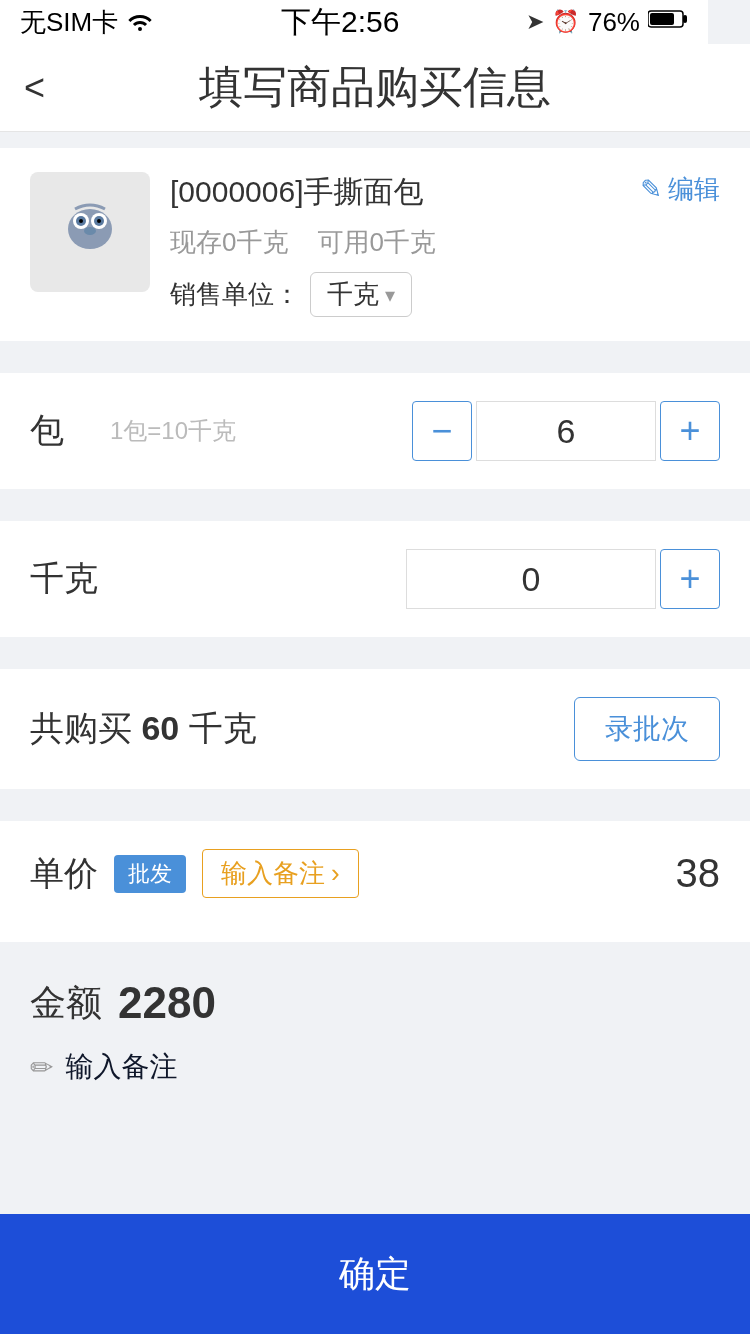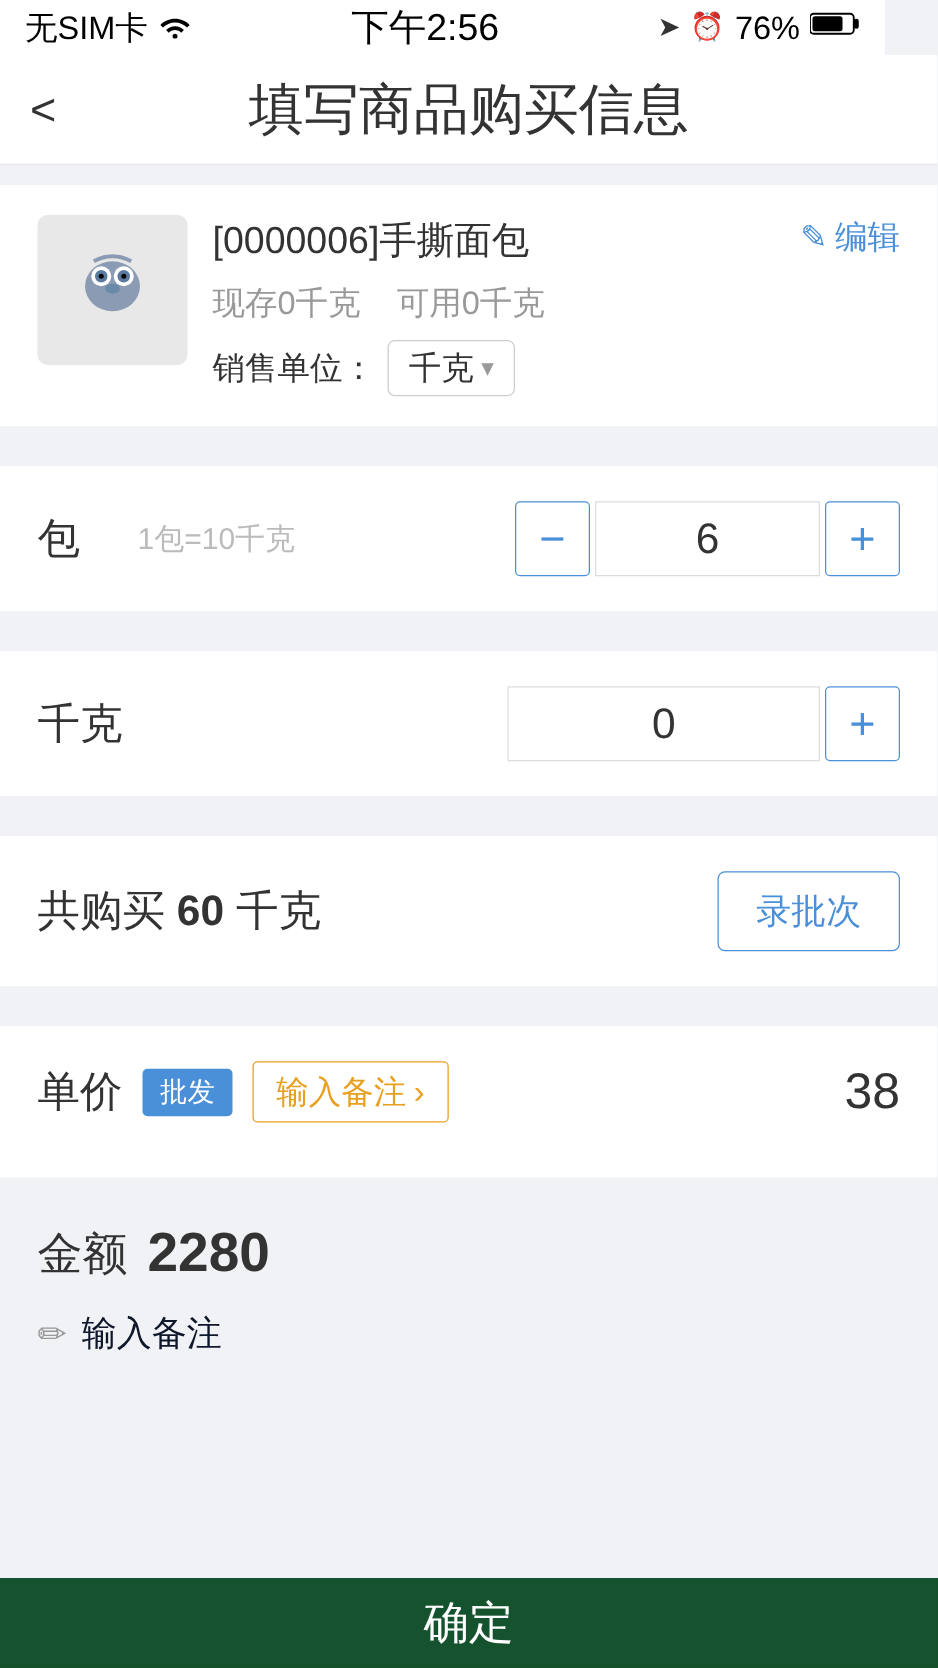--- a/index.html
+++ b/index.html
@@ -235,22 +235,22 @@
       background: #f0f2f5;
       height: 320px;
     }
 
     
     .confirm-btn {
       position: fixed;
       bottom: 0;
       left: 0;
       width: 750px;
-      height: 72px;
-      background: #14532d;
+      height: 120px;
+      background: #1d4ed8;
       color: #fff;
       font-size: 36px;
       font-weight: 500;
       display: flex;
       align-items: center;
       justify-content: center;
       cursor: pointer;
       border: none;
     }
 

